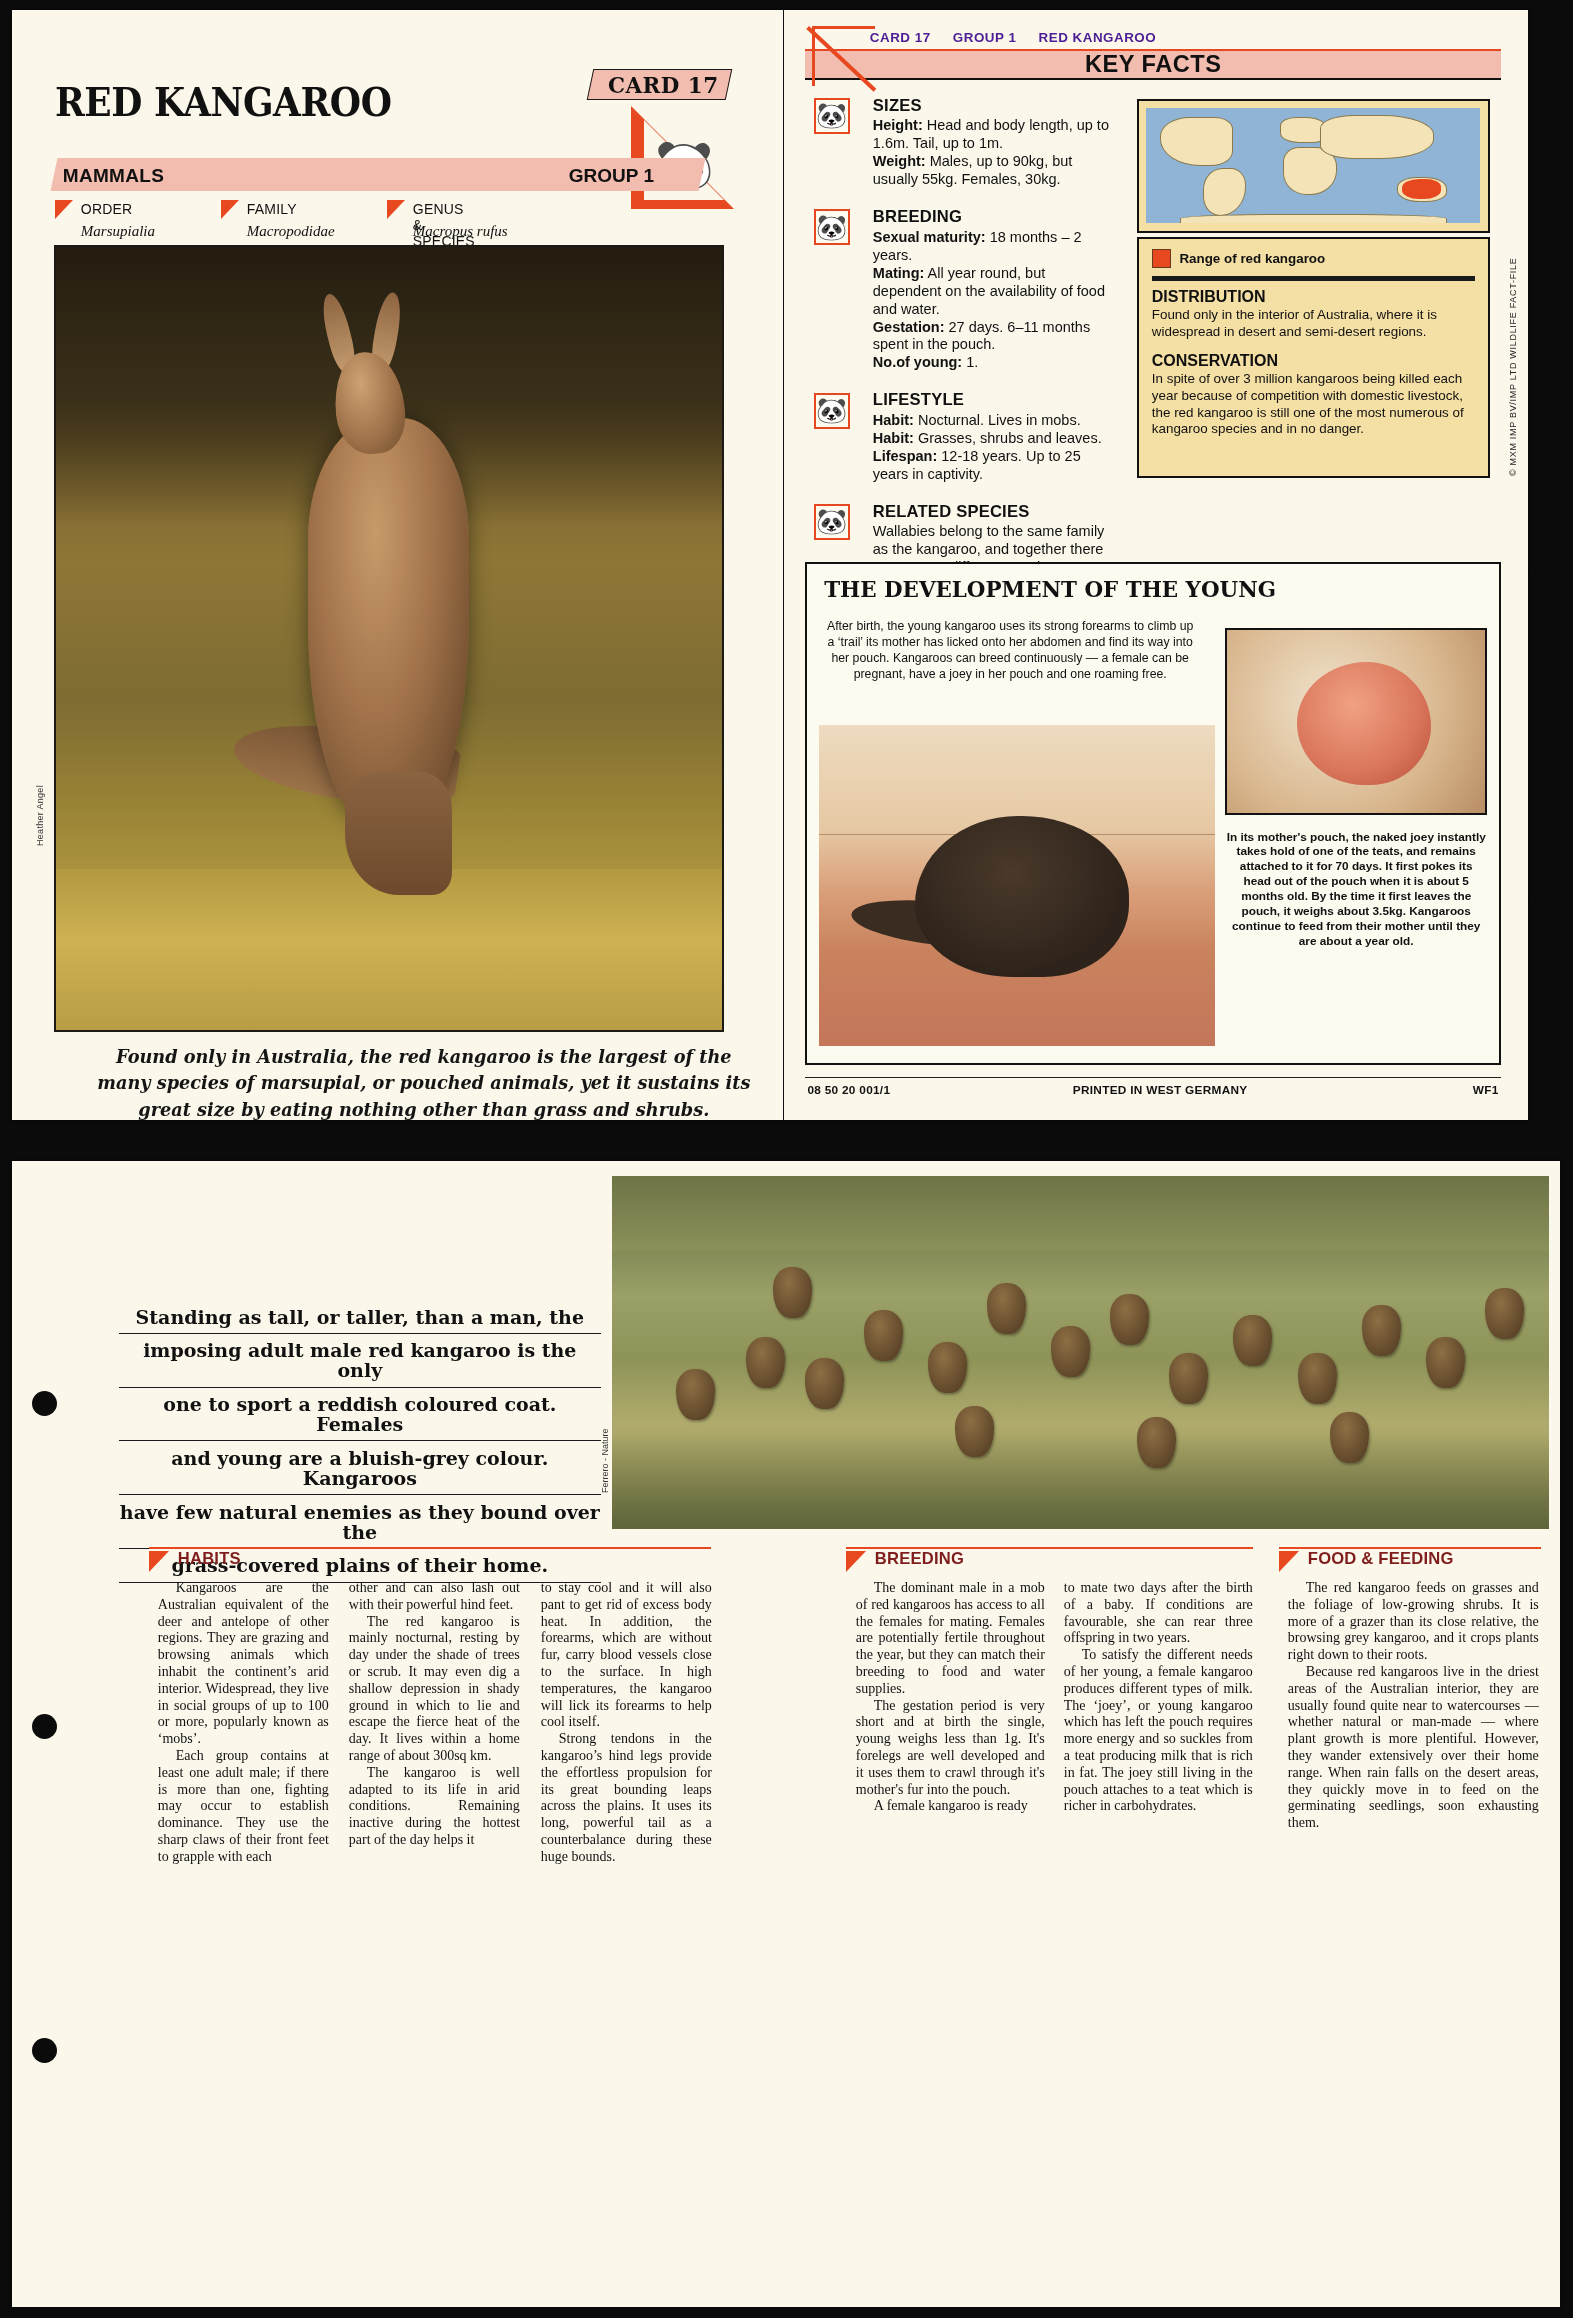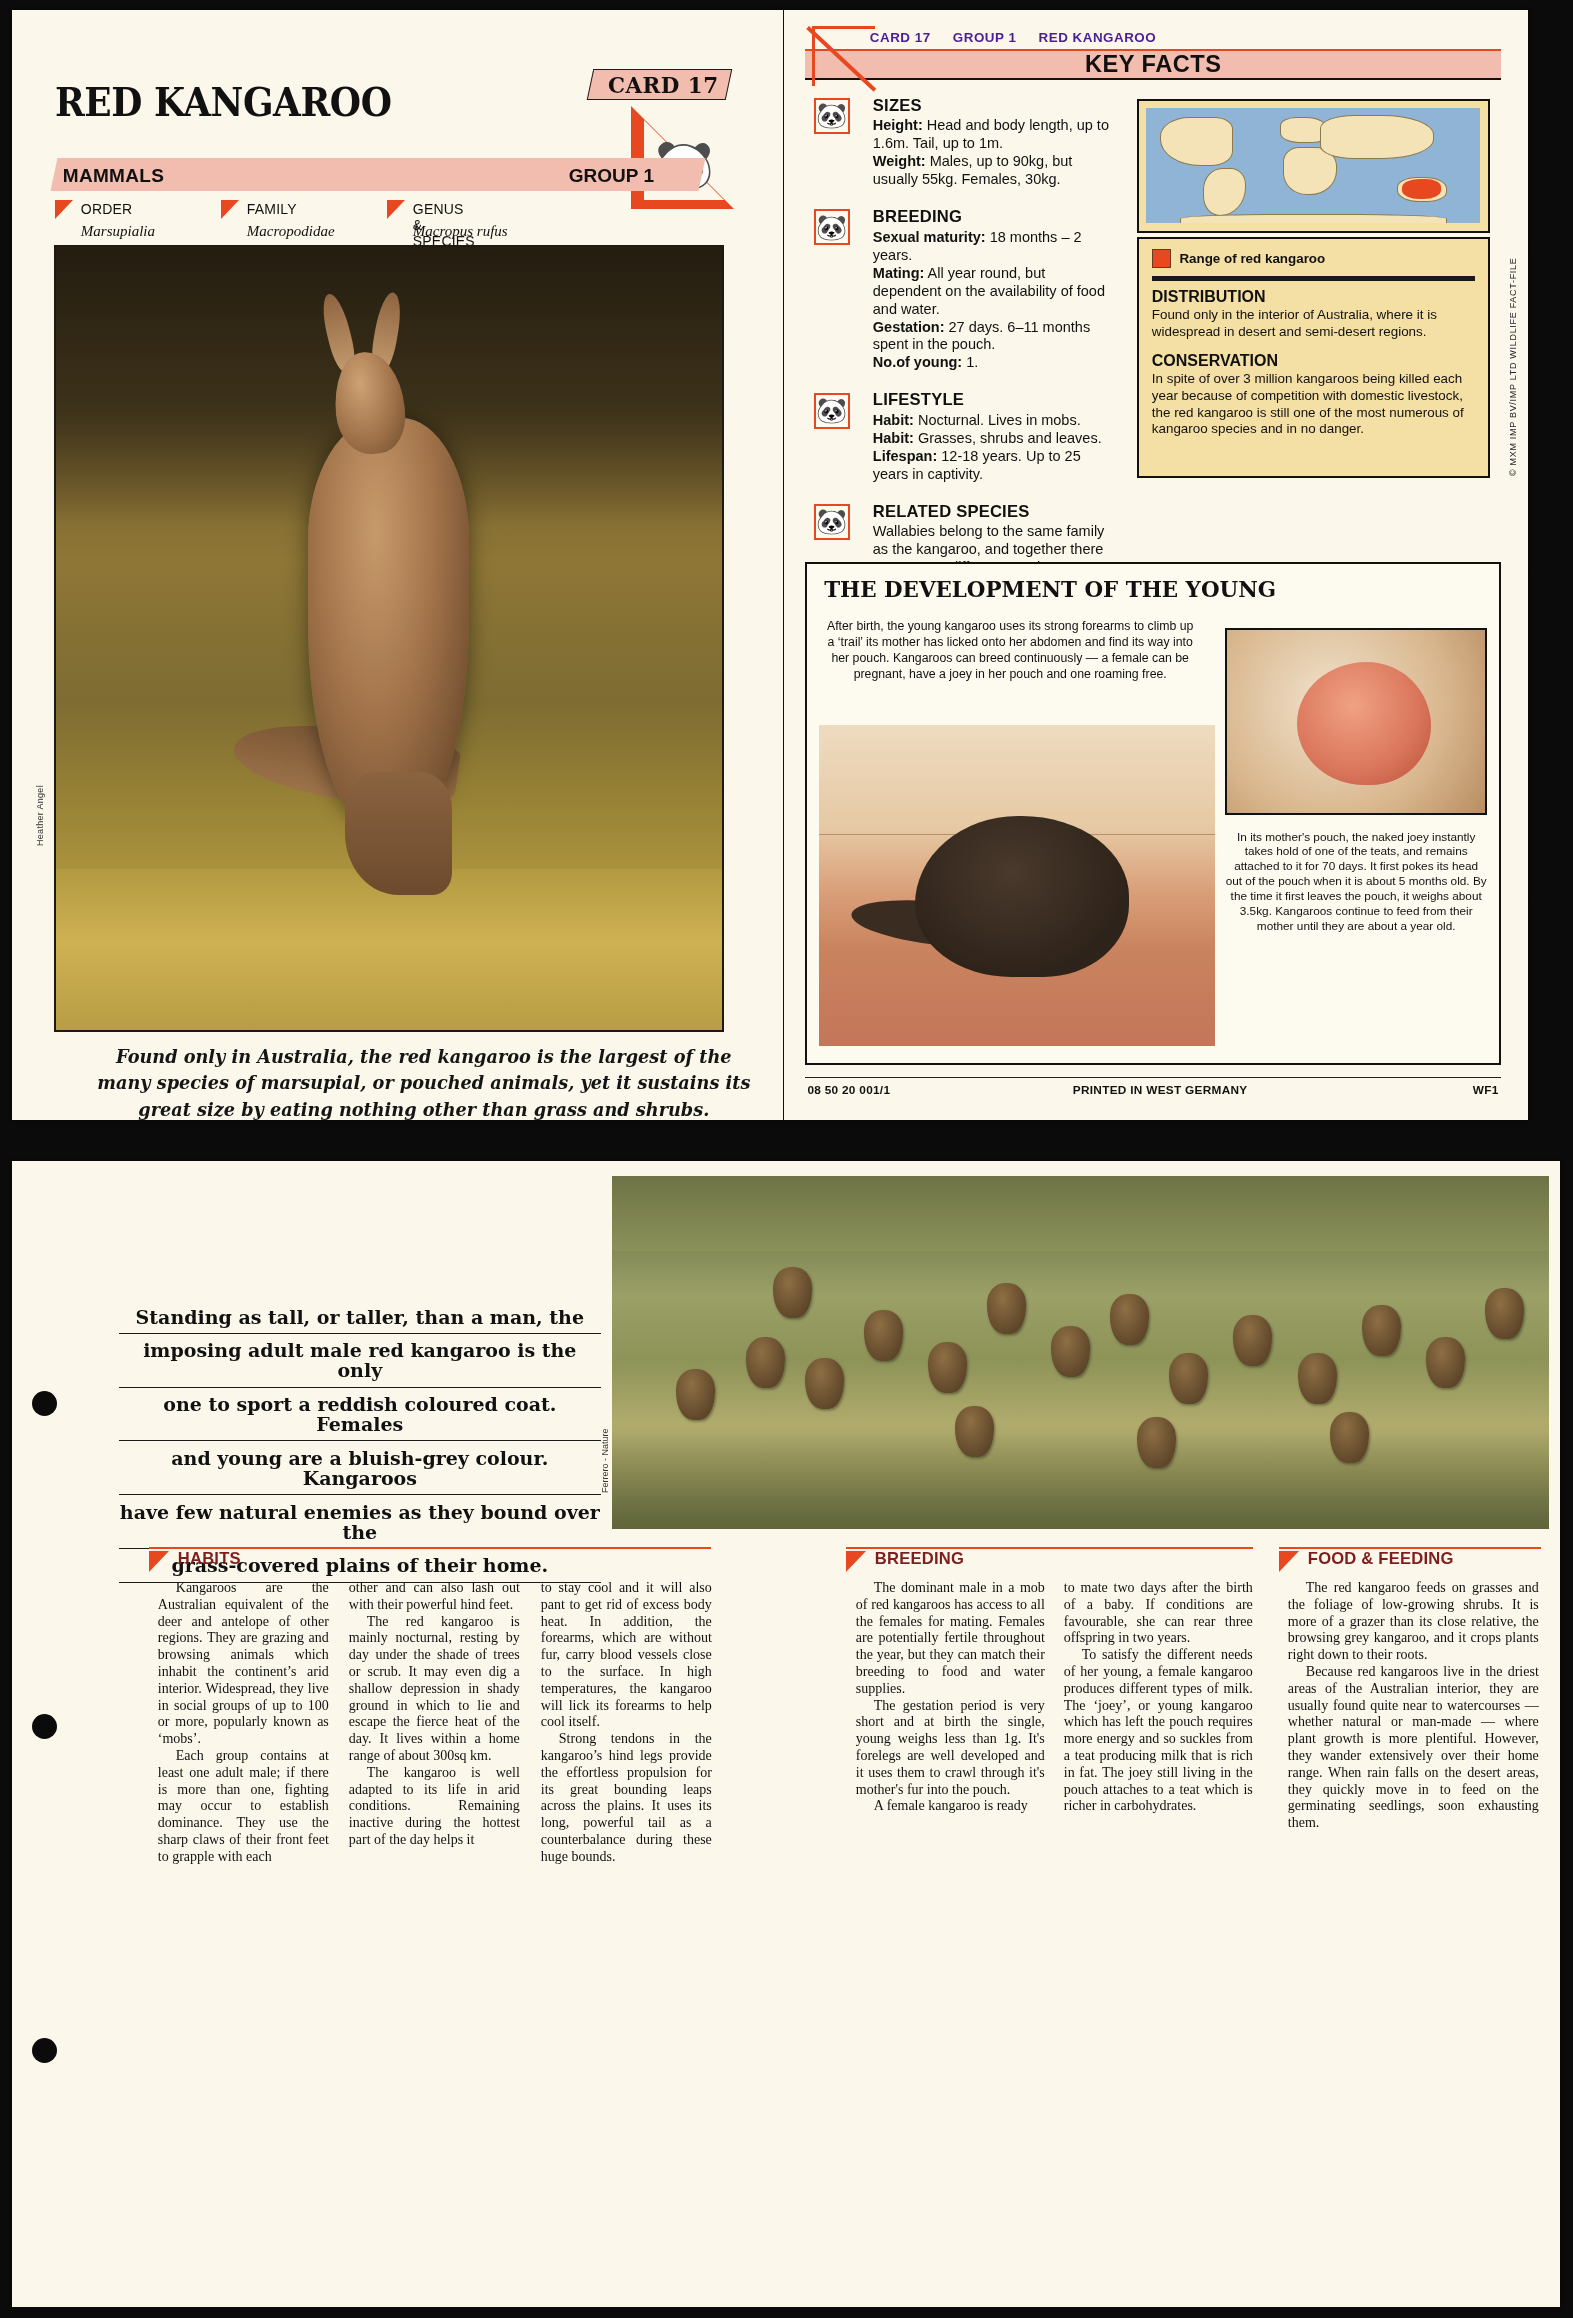--- a/index.html
+++ b/index.html
@@ -287,21 +287,21 @@
     border:2.1px solid #111; overflow:hidden;
     background:radial-gradient(circle at 40% 40%, #f0e2cc, #d9b78e 60%, #b98d63);
   }
   #dev-joey {
     position:absolute; left:70px; top:32px; width:134px; height:123px;
     background:radial-gradient(ellipse at 42% 35%, #f1a183, #d9755a 60%, #b7503a);
     border-radius:52% 48% 45% 50% / 50% 52% 48% 50%;
   }
   #dev-caption {
     position:absolute; left:418px; top:266px; width:262px;
-    font-size:11.8px; line-height:1.26; font-weight:normal; color:#111;
+    font-size:11.8px; line-height:1.26; font-weight:bold; color:#111;
   }
 
   
   #kf-footer-rule { position:absolute; left:21.4px; top:1067px; width:696px; height:1.6px; background:#222; }
   .kf-foot { position:absolute; top:1073px; font-size:11.8px; font-weight:bold; color:#111; letter-spacing:0.3px;text-align:center; }
   #foot-code  { left:23.6px; }
   #foot-print { left:289px; }
   #foot-wf    { left:689px; }
 
   

